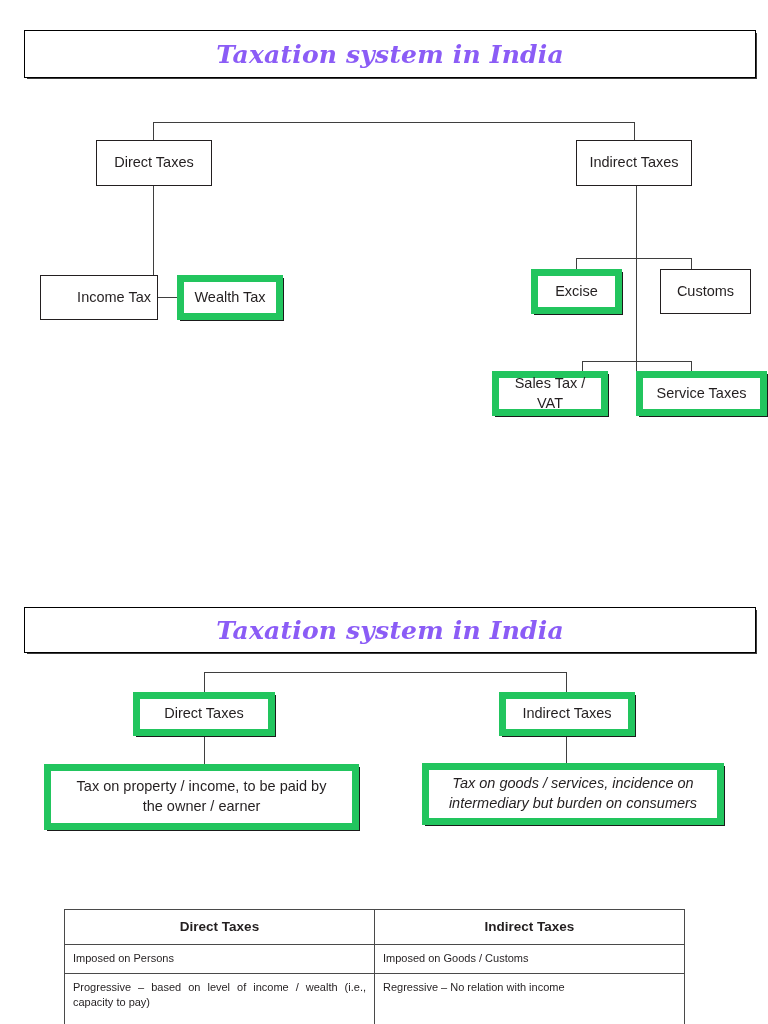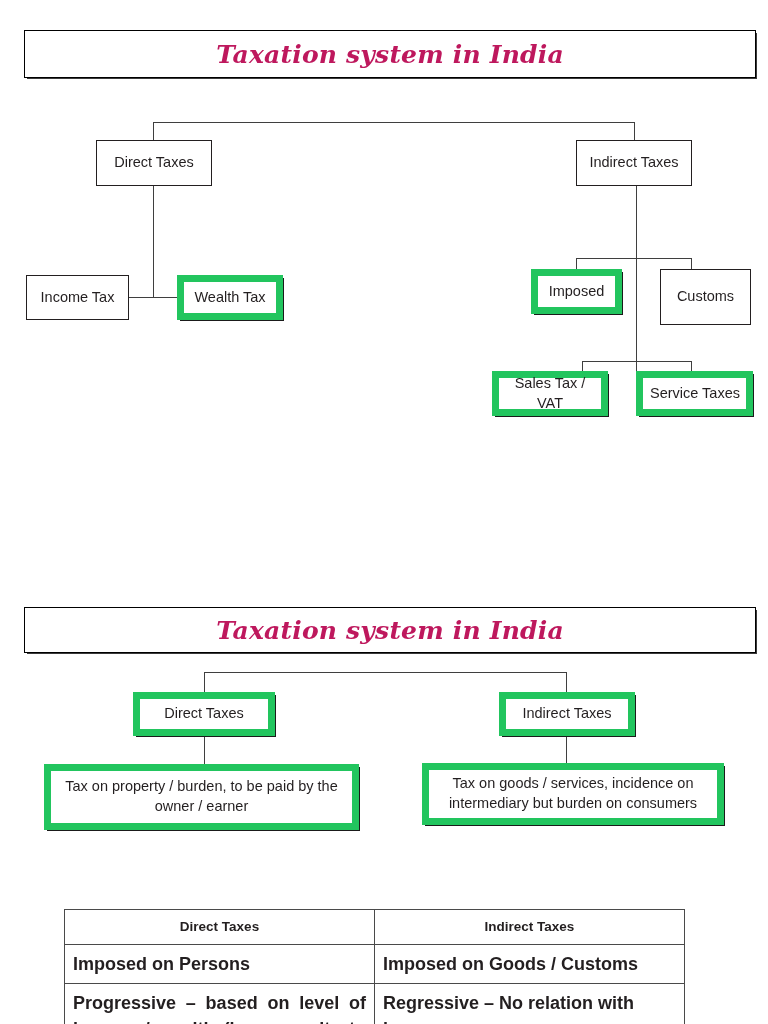--- a/index.html
+++ b/index.html
@@ -34,21 +34,21 @@
     display: flex;
     align-items: center;
     justify-content: center;
   }
   .banner-text {
     font-family: "DejaVu Serif", "Liberation Serif", serif;
     font-weight: bold;
     font-style: italic;
     font-size: 25px;
     letter-spacing: 0.2px;
-    color: #be185d;
+    color: #8b5cf6;
     white-space: nowrap;
   }
 
   
   .node {
     position: absolute;
     box-sizing: border-box;
     background: #ffffff;
     border: 1px solid #231f20;
     display: flex;
@@ -87,24 +87,24 @@
   .cmp-table {
     position: absolute;
     border-collapse: collapse;
     table-layout: fixed;
     background: #ffffff;
   }
   .cmp-table td, .cmp-table th {
     border: 1px solid #4a4a4a;
     padding: 6px 8px;
     vertical-align: top;
-    font-size: 18px;
+    font-size: 11px;
     line-height: 1.45;
     color: #231f20;
-    font-weight: bold;
+    font-weight: normal;
   }
   .cmp-table th {
     font-weight: bold;
     text-align: center;
     font-size: 13.5px;
     padding: 7px 8px;
   }
   .cmp-table td.justify {
     text-align: justify;
     text-justify: inter-word;
@@ -130,51 +130,51 @@
     <span class="node-label">Direct Taxes</span>
   </div>
 
   <div class="node" style="left:576px; top:140px; width:116px; height:46px;">
     <span class="node-label">Indirect Taxes</span>
   </div>
 
   <div class="line-v" style="left:153px; top:186px; height:112px;"></div>
   <div class="line-h" style="left:128px; top:297px; width:50px;"></div>
 
-  <div class="node" style="left:26px; top:275px; width:103px; height:45px;">
+  <div class="node" style="left:40px; top:275px; width:118px; height:45px;justify-content:flex-end;">
     <span class="node-label">Income Tax</span>
   </div>
 
   <div class="node heavy" style="left:177px; top:275px; width:106px; height:45px;">
     <span class="node-label">Wealth Tax</span>
   </div>
 
   <div class="line-v" style="left:636px; top:186px; height:186px;"></div>
 
   <div class="line-h" style="left:576px; top:258px; width:115px;"></div>
   <div class="line-v" style="left:576px; top:258px; height:12px;"></div>
   <div class="line-v" style="left:691px; top:258px; height:12px;"></div>
 
   <div class="node heavy" style="left:531px; top:269px; width:91px; height:45px;">
-    <span class="node-label">Imposed</span>
-  </div>
-
-  <div class="node" style="left:660px; top:269px; width:91px; height:56px;">
+    <span class="node-label">Excise</span>
+  </div>
+
+  <div class="node" style="left:660px; top:269px; width:91px; height:45px;">
     <span class="node-label">Customs</span>
   </div>
 
   <div class="line-h" style="left:582px; top:361px; width:109px;"></div>
   <div class="line-v" style="left:582px; top:361px; height:11px;"></div>
   <div class="line-v" style="left:691px; top:361px; height:11px;"></div>
 
   <div class="node heavy" style="left:492px; top:371px; width:116px; height:45px;">
     <span class="node-label">Sales Tax / VAT</span>
   </div>
 
-  <div class="node heavy" style="left:636px; top:371px; width:117px; height:45px;justify-content:flex-end;">
+  <div class="node heavy" style="left:636px; top:371px; width:131px; height:45px;">
     <span class="node-label">Service Taxes</span>
   </div>
 
   <div class="banner" style="left:24px; top:607px; width:732px; height:46px;">
     <span class="banner-text">Taxation system in India</span>
   </div>
 
   <div class="line-h" style="left:204px; top:672px; width:362px;"></div>
   <div class="line-v" style="left:204px; top:672px; height:20px;"></div>
   <div class="line-v" style="left:566px; top:672px; height:20px;"></div>
@@ -184,25 +184,25 @@
   </div>
 
   <div class="node heavy" style="left:499px; top:692px; width:136px; height:44px;">
     <span class="node-label">Indirect Taxes</span>
   </div>
 
   <div class="line-v" style="left:204px; top:736px; height:28px;"></div>
   <div class="line-v" style="left:566px; top:736px; height:27px;"></div>
 
   <div class="node heavy" style="left:44px; top:764px; width:315px; height:66px;">
-    <span class="node-label" style="padding:0 14px;">Tax on property / burden, to be paid by the owner / earner</span>
+    <span class="node-label" style="padding:0 14px;">Tax on property / income, to be paid by the owner / earner</span>
   </div>
 
   <div class="node heavy" style="left:422px; top:763px; width:302px; height:62px;">
-    <span class="node-label" style="padding:0 12px;">Tax on goods / services, incidence on intermediary but burden on consumers</span>
+    <span class="node-label" style="padding:0 12px;font-style:italic;">Tax on goods / services, incidence on intermediary but burden on consumers</span>
   </div>
 
   <table class="cmp-table" style="left:64px; top:909px; width:620px;">
     <colgroup>
       <col style="width:310px;">
       <col style="width:310px;">
     </colgroup>
     <thead>
       <tr>
         <th>Direct Taxes</th>

